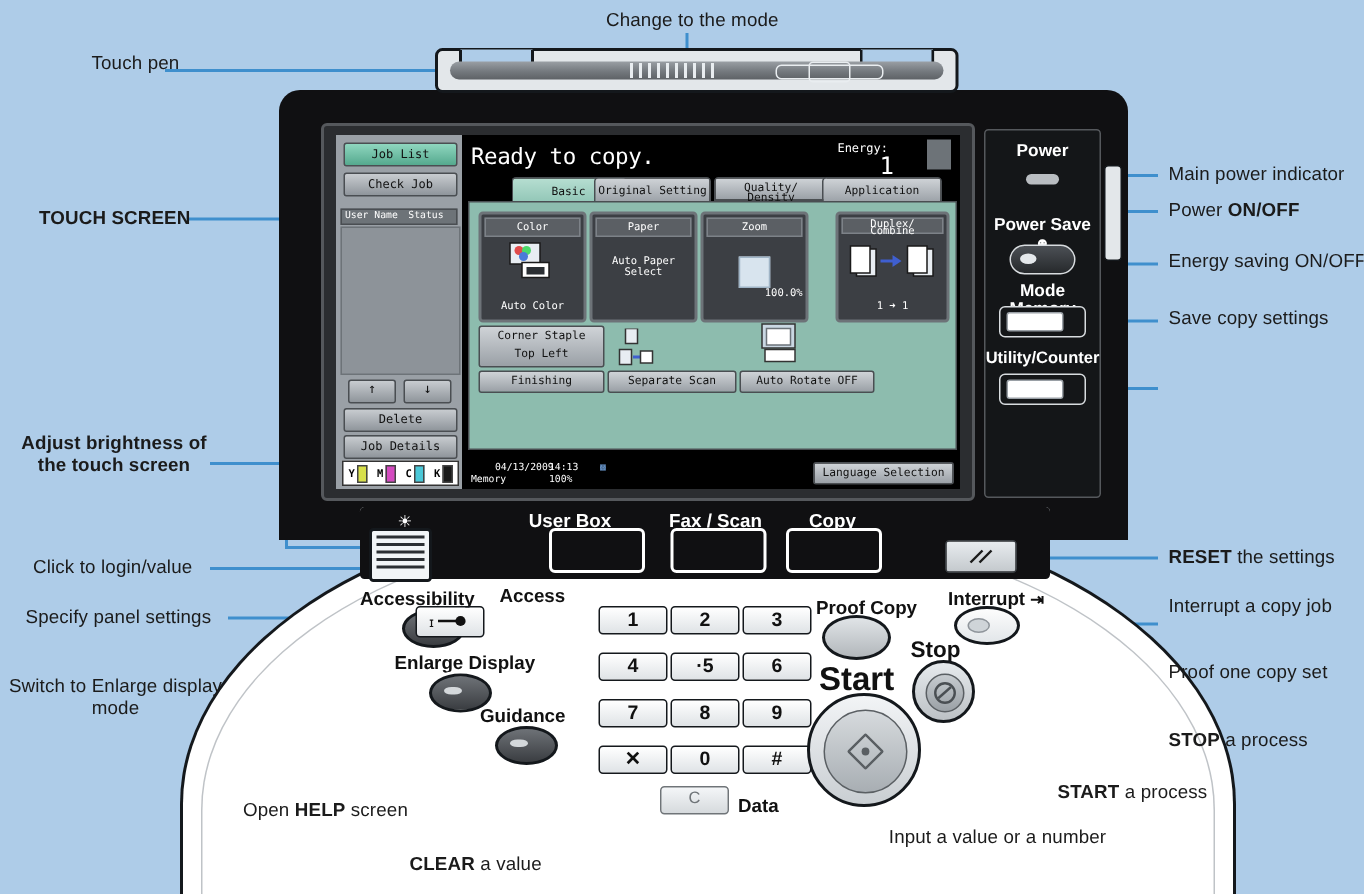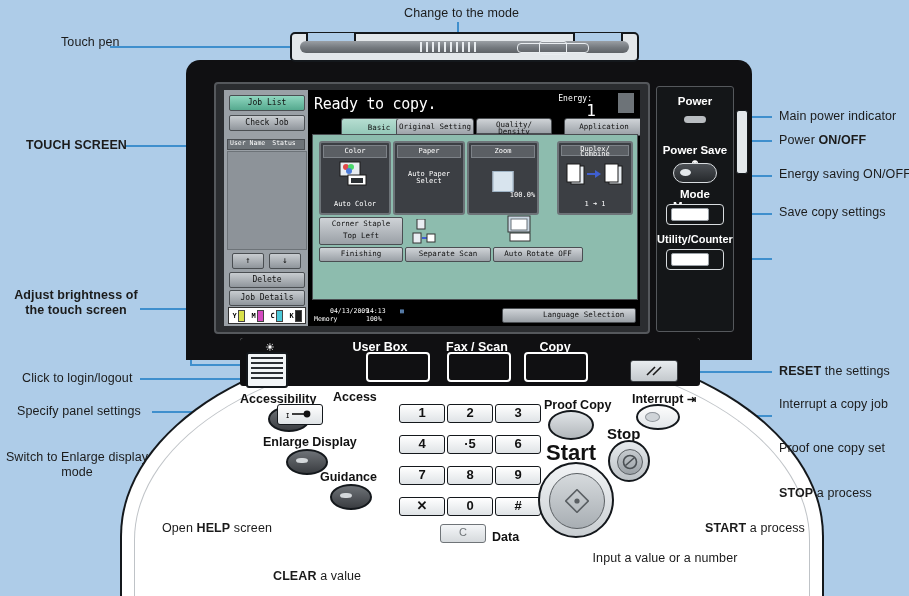--- a/index.html
+++ b/index.html
@@ -202,21 +202,21 @@
     font-size:6.5px;color:#fff;font-family:"DejaVu Sans Mono", monospace;
   }
   #statbar .l1{position:absolute;left:18px;top:1px;}
   #statbar .l2{position:absolute;left:2px;top:9px;}
   #statbar .t1{position:absolute;left:54px;top:1px;}
   #statbar .t2{position:absolute;left:54px;top:9px;}
   #langsel{
     position:absolute;right:2px;top:2px;width:92px;height:13px;
     background:linear-gradient(180deg,#cfd3d7,#9aa0a6);
     border:1px solid #4a4e52;border-radius:2px;
-    font-size:7.5px;color:#111;text-align:left;line-height:12px;padding-left:40px;
+    font-size:7.5px;color:#111;text-align:center;line-height:12px;
   }
 
   
   #rightcol{
     position:absolute;left:656px;top:86px;width:76px;height:244px;
     background:#141618;border:1px solid #55585c;border-radius:3px;
   }
   .rlbl{position:absolute;width:100%;text-align:center;color:#fff;font-weight:bold;font-size:11.5px;}
   #pwrled{
     position:absolute;left:50%;top:29px;transform:translateX(-50%);
@@ -471,21 +471,21 @@
         <div id="copiesval">1</div>
         <div id="copiesbox"></div>
 
         <div id="tabs">
           <div class="tab active" style="left:6px;width:74px;margin-left:23px;">Basic</div>
           <div class="tab" style="left:84px;width:76px;">Original Setting</div>
           <div class="tab two" style="left:164px;width:76px;">
             <div>Quality/</div>
             <div>Density</div>
           </div>
-          <div class="tab" style="left:252px;width:78px;">Application</div>
+          <div class="tab" style="left:236px;width:78px;">Application</div>
         </div>
 
         <div id="tabbody">
           <div class="card" style="left:6px;">
             <div class="cap">Color</div>
             <svg style="position:absolute;left:17px;top:18px;" width="34" height="26" viewBox="0 0 34 26">
               <rect x="2" y="1" width="20" height="14" fill="#e8edf2" stroke="#1a1a1a"></rect>
               <circle cx="8" cy="6" r="3" fill="#e04a4a"></circle>
                 <circle cx="13" cy="6" r="3" fill="#4ad86a"></circle>
               <circle cx="11" cy="10" r="3" fill="#4a7ad8"></circle>
@@ -655,25 +655,25 @@
         <circle cx="12" cy="12" r="2.6" fill="#5a5f63"></circle>
       </svg>
     </div>
   </div>
 
   <div class="lbl" style="left:404px;top:6px;">Change to the mode</div>
   <div class="lbl" style="left:44px;top:35px;margin-left:17px;">Touch pen</div>
   <div class="lbl bold" style="left:26px;top:138px;">TOUCH SCREEN</div>
 
   <div class="lbl two c" style="left:14px;top:288px;width:124px;font-weight:bold;">Adjust brightness of the touch screen</div>
-  <div class="lbl" style="left:22px;top:371px;">Click to login/logout</div>
+  <div class="lbl" style="left:22px;top:371px;">Click to login/value</div>
   <div class="lbl" style="left:17px;top:404px;">Specify panel settings</div>
   <div class="lbl two c" style="left:4px;top:450px;width:146px;">Switch to Enlarge display mode</div>
 
-  <div class="lbl two c" style="left:142px;top:521px;width:150px;">
+  <div class="lbl two c" style="left:142px;top:533px;width:150px;">
     <span>Open </span><b>HELP</b><span> screen</span>
   </div>
 
   <div class="lbl" style="left:273px;top:569px;">
     <b>CLEAR</b><span> a value</span>
   </div>
   <div class="lbl two c" style="left:592px;top:551px;width:146px;">Input a value or a number</div>
 
   <div class="lbl" style="left:779px;top:109px;">Main power indicator</div>
   <div class="lbl" style="left:779px;top:133px;">

